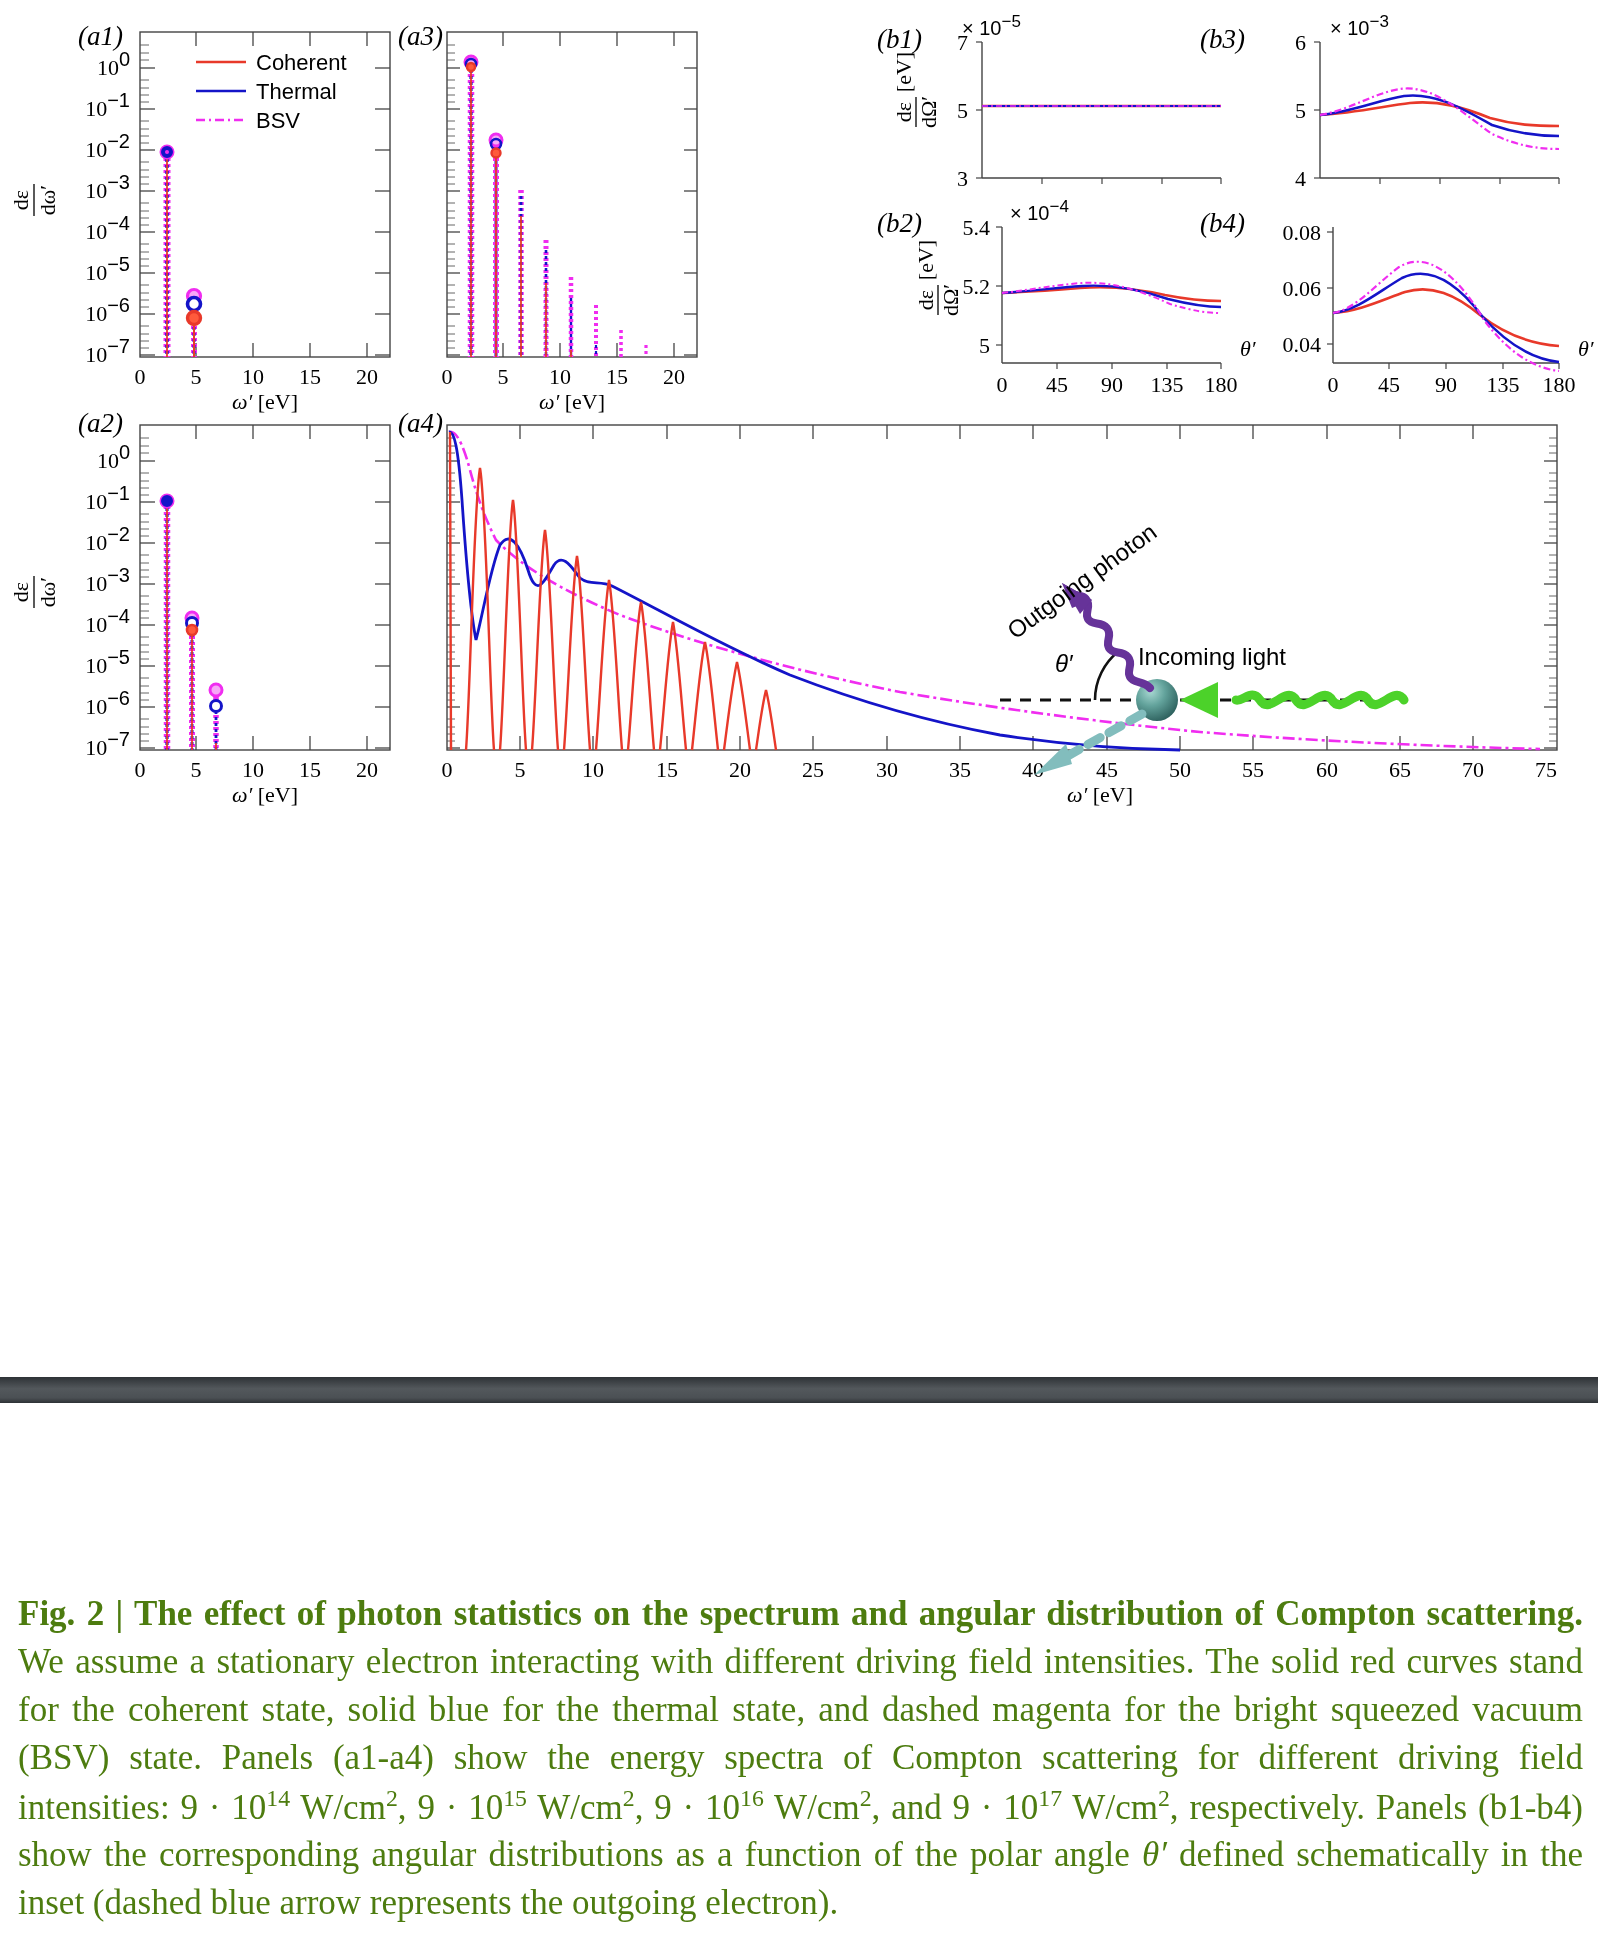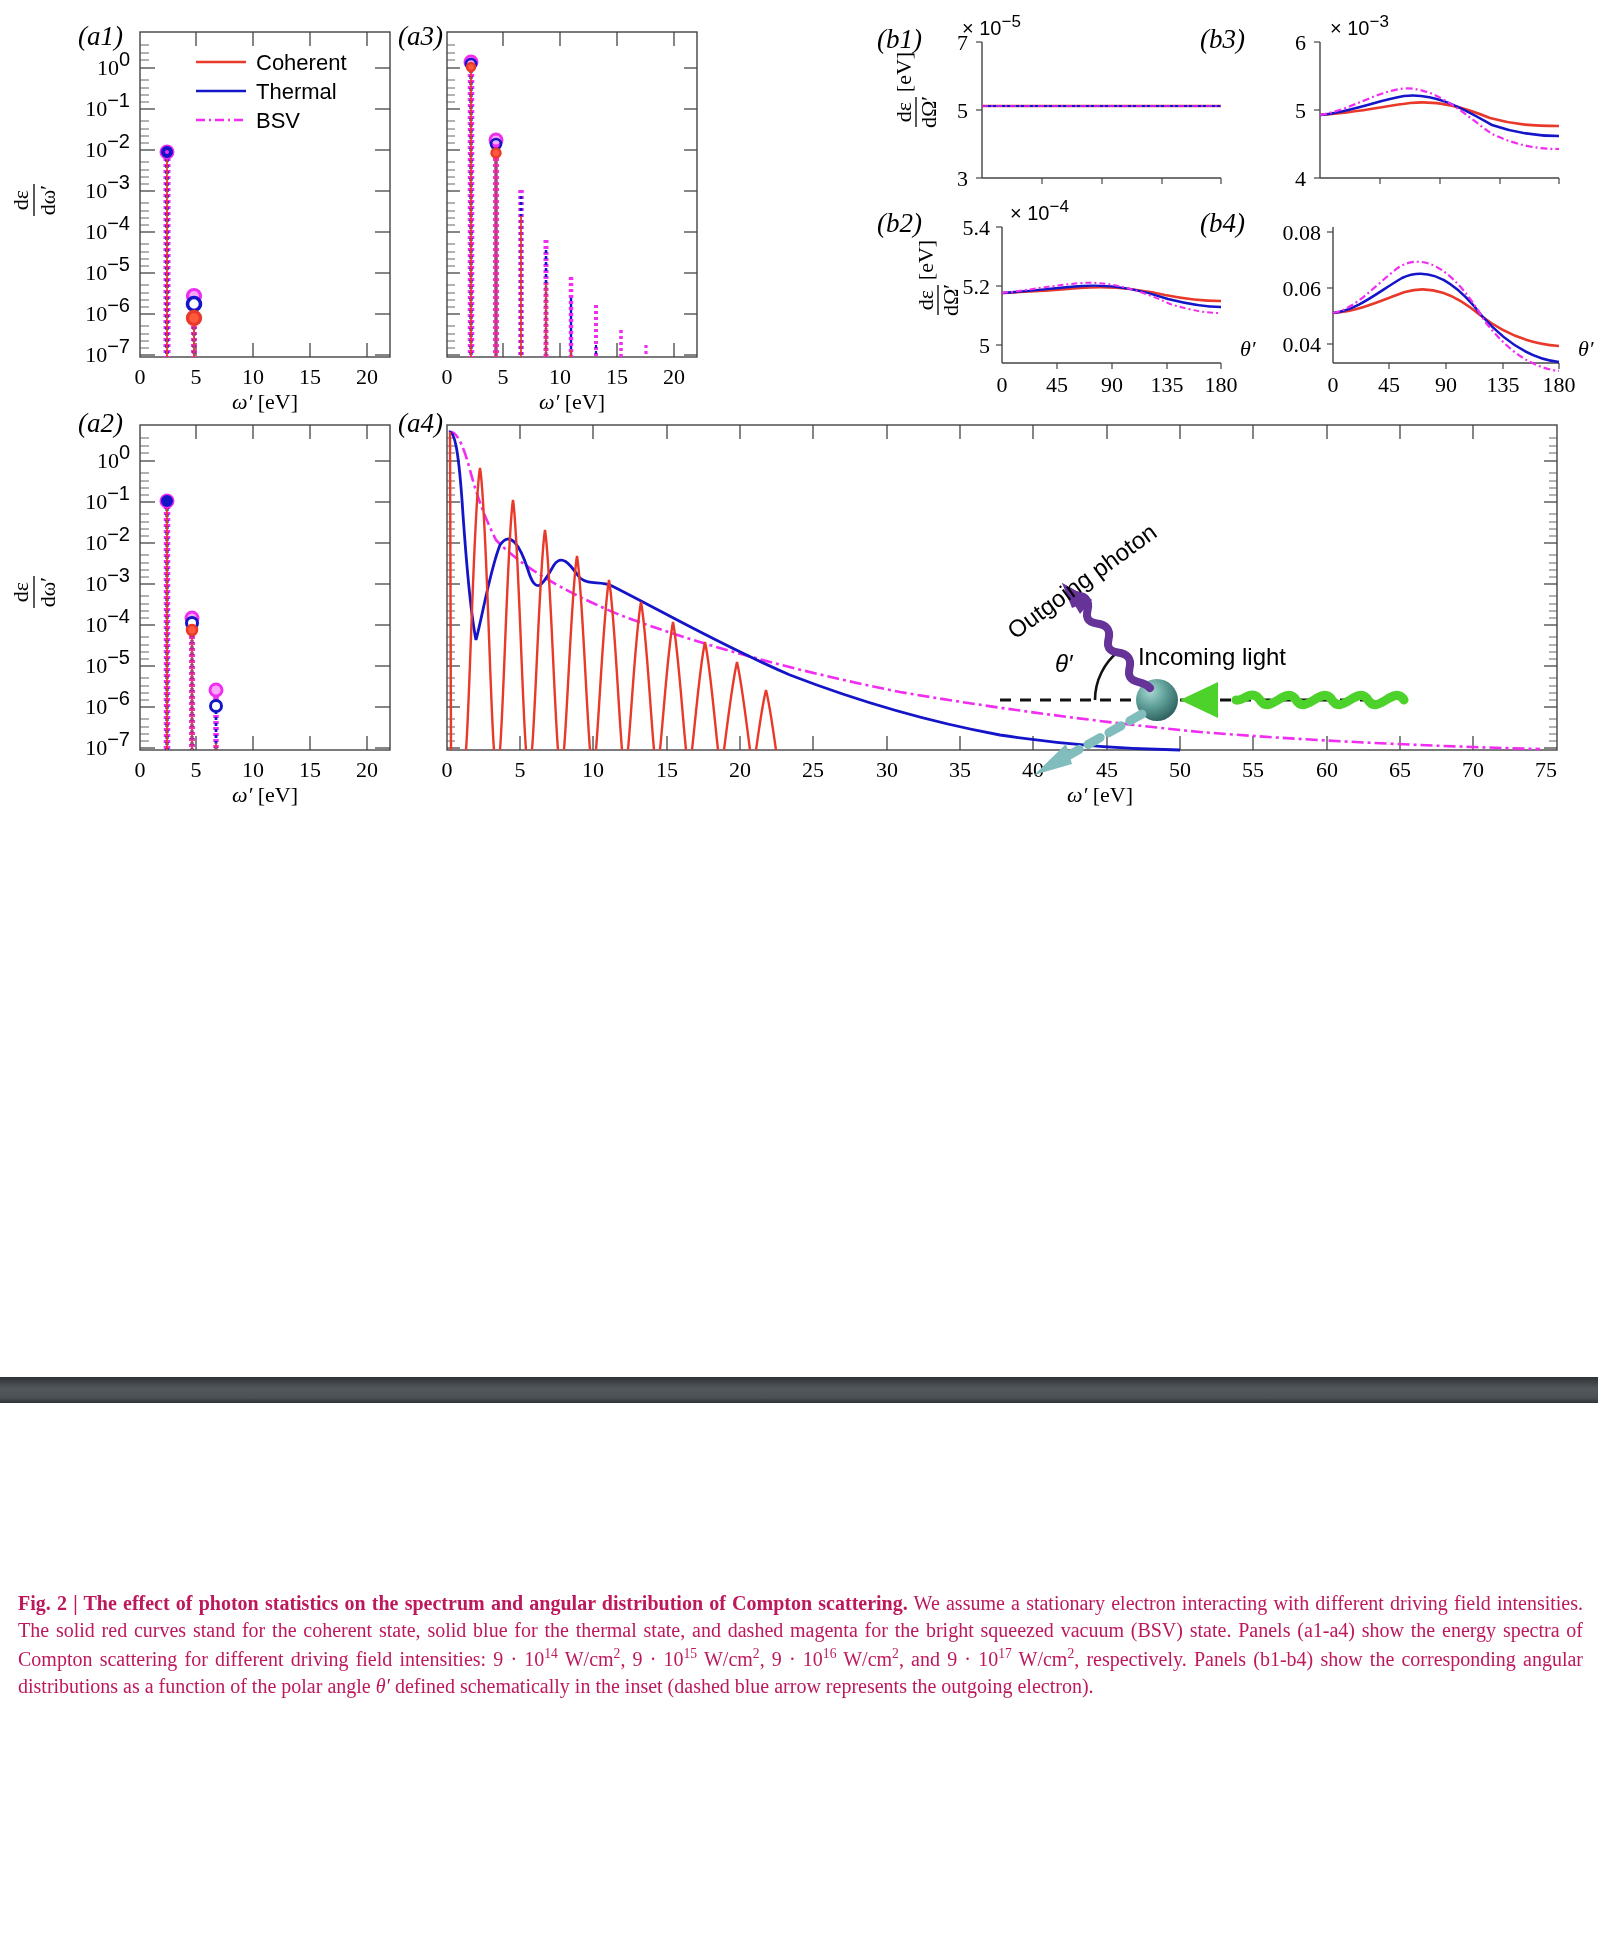--- a/index.html
+++ b/index.html
@@ -21,23 +21,23 @@
 
   
   #sep-bar{
     position:absolute;left:0;top:1377px;width:1598px;height:26px;
     background:linear-gradient(to bottom,#2e3236 0%,#53585c 45%,#4b5054 80%,#2e3236 100%);
   }
   
   #caption{
     position:absolute;left:18px;top:1590px;width:1565px;
     font-family:"Liberation Serif",serif;
-    font-size:20px;
+    font-size:35px;
     line-height:1.37;
-    color:#be185d;
+    color:#4d7c0f;
     text-align:justify;
     text-justify:inter-word;
   }
   #caption b{font-weight:bold;}
   .sup{font-size:0.68em;vertical-align:super;}
   .ital{font-style:italic;}
 </style>
 </head>
 <body>
 

